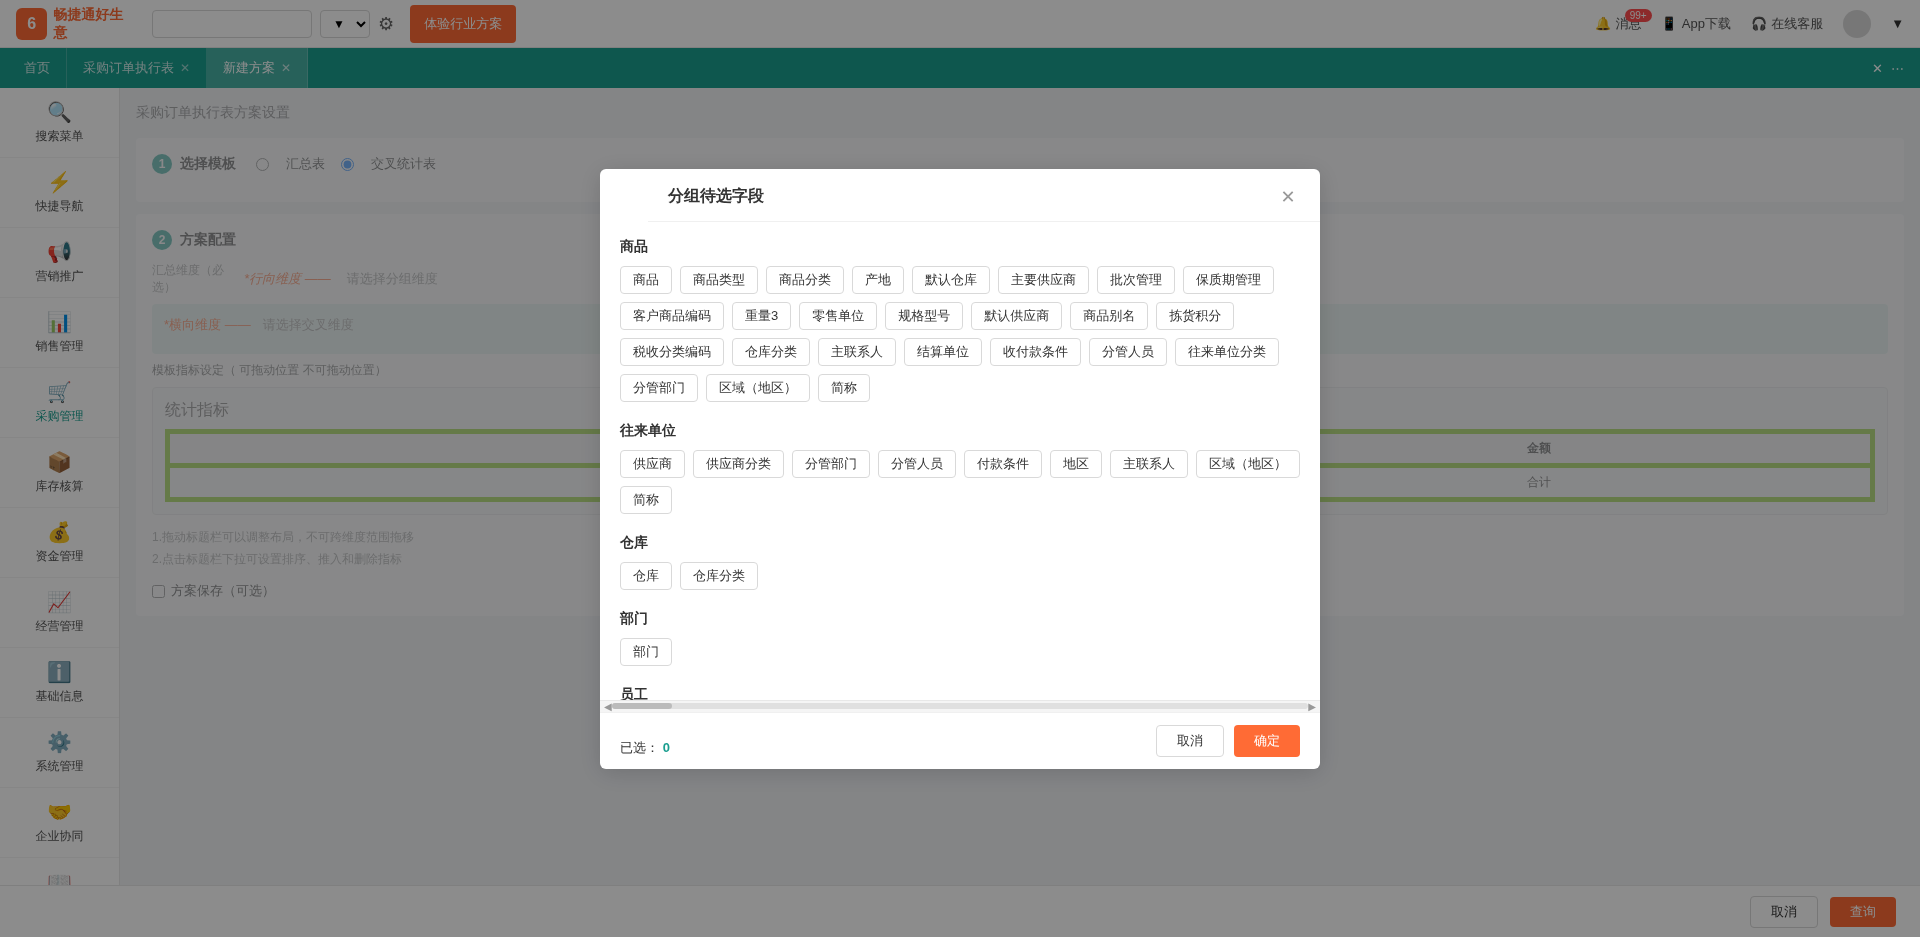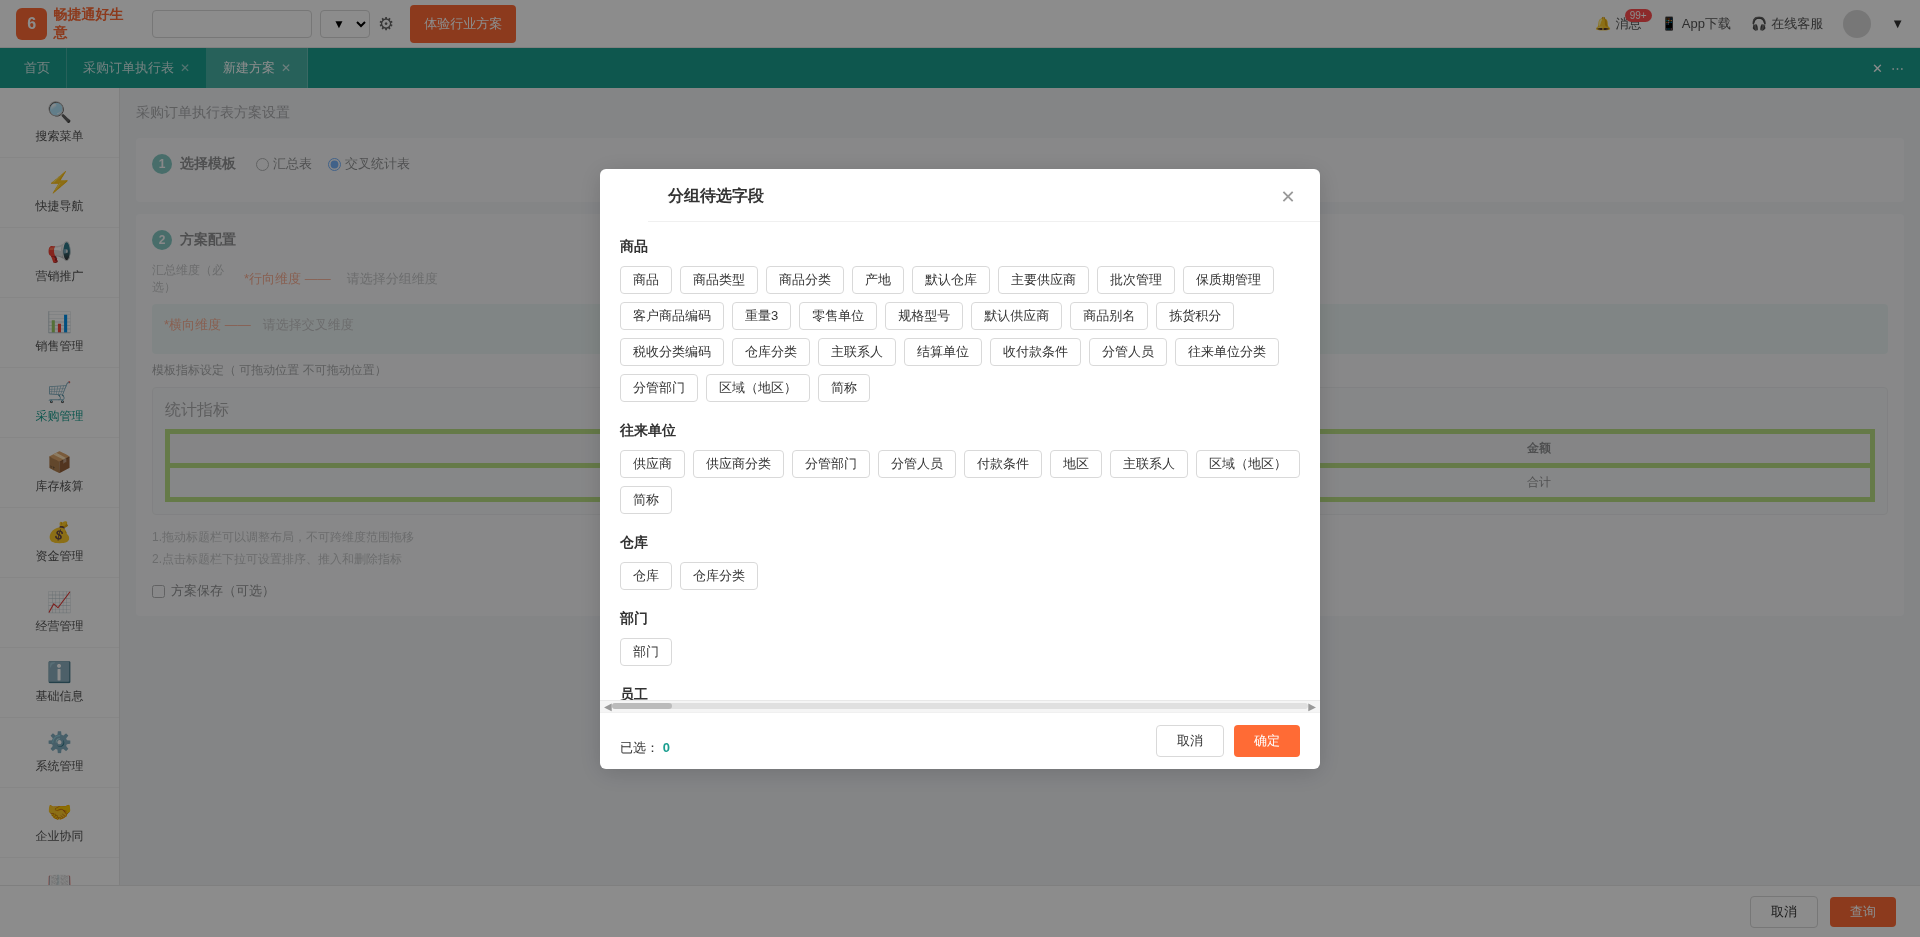--- a/index.html
+++ b/index.html
@@ -201,21 +201,21 @@
       border-radius: 50%;
       display: flex;
       align-items: center;
       justify-content: center;
       font-size: 12px;
       font-weight: bold;
     }
     .step-label { font-size: 14px; font-weight: bold; color: #333; }
 
     .radio-group { display: flex; align-items: center; gap: 16px; }
-    .radio-item { display: flex; align-items: center; gap: 4px; cursor: pointer; }
+    .radio-item { display: flex; align-items: center; gap: 17px; cursor: pointer; }
 
     .config-row {
       display: flex;
       align-items: center;
       gap: 12px;
       margin-bottom: 8px;
     }
     .config-label { color: #999; font-size: 12px; width: 80px; }
 
     .table-area {
@@ -524,21 +524,21 @@
       </div>
     </div>
   </div>
   <div class="section-card">
     <div class="step-header">
       <div class="step-num">2</div>
       <span class="step-label">方案配置</span>
     </div>
     <div class="config-row">
       <span class="config-label">汇总维度（必选）</span>
-      <span style="color:#ff6b35;margin-right:4px;">*行向维度 —— </span>
+      <span style="color:#ff6b35;margin-right:4px;font-style:italic;">*行向维度 —— </span>
       <span style="color:#999;">请选择分组维度</span>
     </div>
     <div style="background:#e6f4f1;padding:12px;border-radius:4px;margin-bottom:8px;">
       <div class="config-row">
         <span style="color:#ff6b35;">*横向维度 —— </span>
         <span style="color:#999;">请选择交叉维度</span>
       </div>
     </div>
     <div class="template-settings">模板指标设定（ 可拖动位置    不可拖动位置）</div>
     <div class="table-area">

